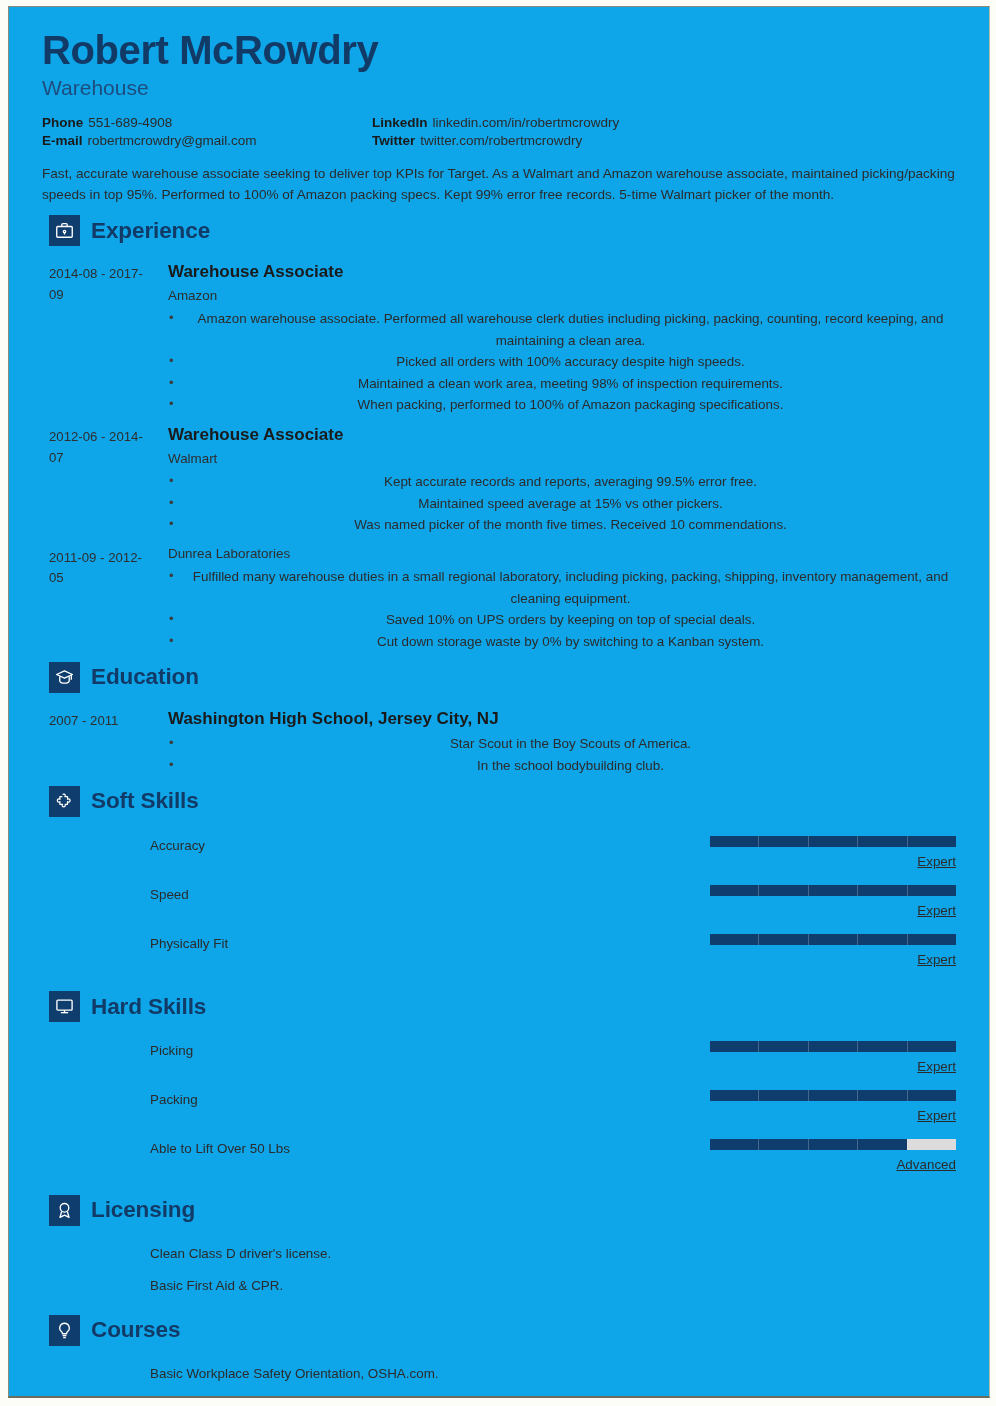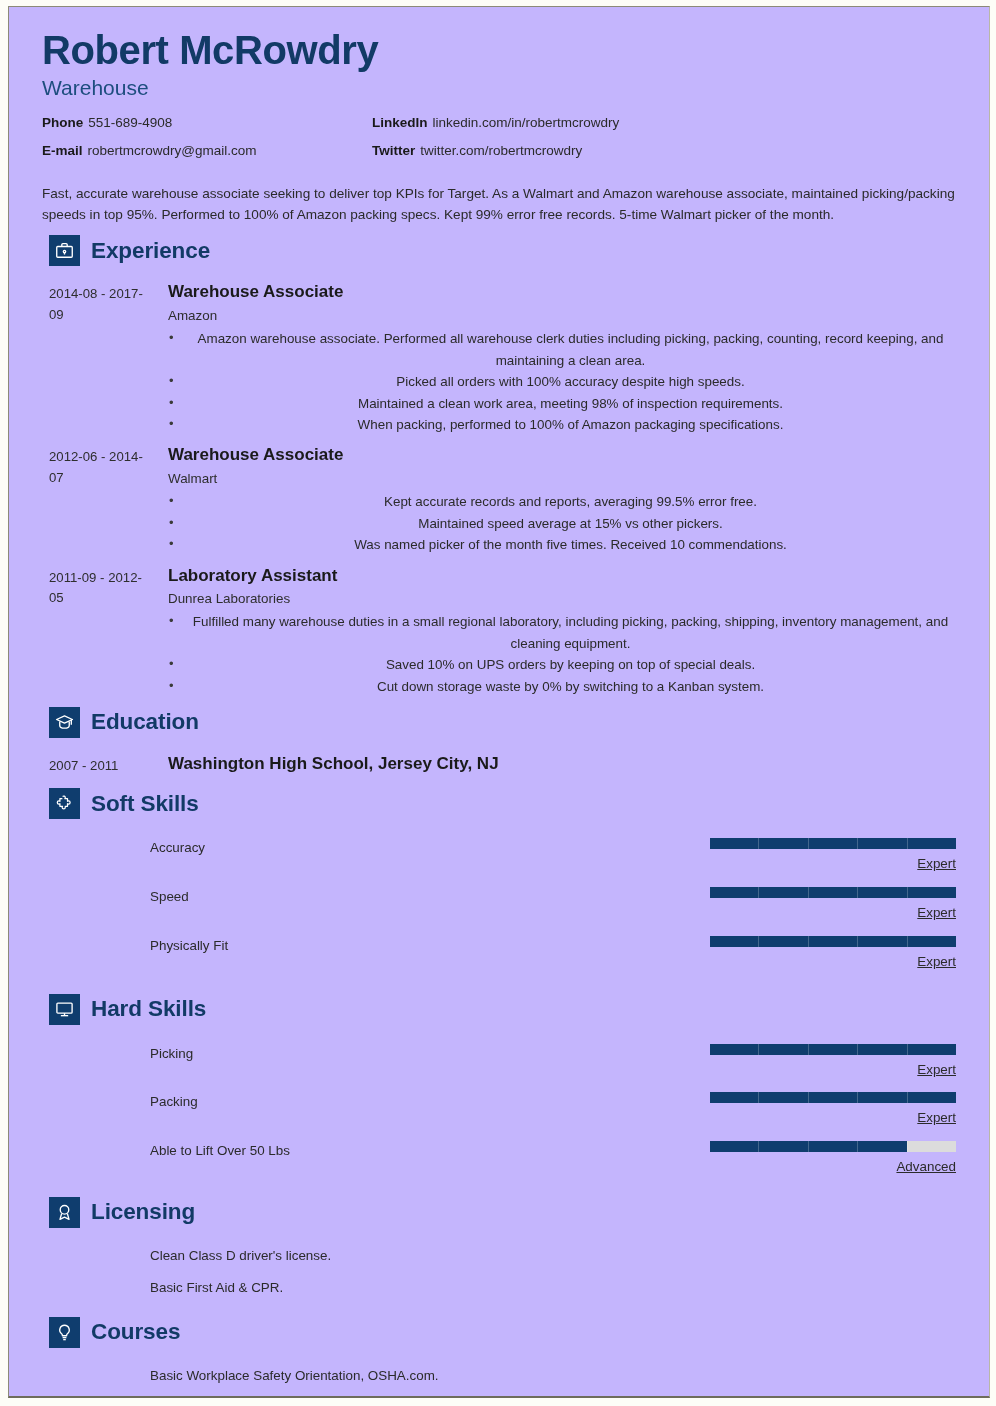--- a/index.html
+++ b/index.html
@@ -20,21 +20,21 @@
     position: absolute;
     left: 0; top: 0;
     width: 996px;
     height: 1406px;
     background: #fdfdf7;
     padding: 6px 6px 8px 8px;
   }
   .page-inner {
     width: 100%;
     height: 100%;
-    background: #c4b5fd;
+    background: #0ea5e9;
     border-left: 1px solid #8c8a78;
     border-top: 1px solid #8c8a78;
     border-right: 1px solid #b9b7a6;
     border-bottom: 2px solid #6e6c5c;
     position: relative;
     overflow: hidden;
   }
   .content {
     position: absolute;
     left: 0; top: 0;
@@ -55,22 +55,21 @@
     font-size: 21px;
     color: #1d4d7e;
     font-weight: normal;
     line-height: 1.2;
     margin: 0 0 14px 0;
   }
 
   .contact-grid {
     display: grid;
     grid-template-columns: 330px 1fr;
-    row-gap: 10px;
-    margin-bottom: 24px;
+    margin-bottom: 14px;
   }
   .contact-cell {
     font-size: 13.5px;
     color: #2b2b2b;
     line-height: 1.3;
     white-space: nowrap;
   }
   .contact-cell .lbl {
     font-weight: bold;
     color: #1a1a1a;
@@ -281,21 +280,20 @@
         <li>Kept accurate records and reports, averaging 99.5% error free.</li>
         <li>Maintained speed average at 15% vs other pickers.</li>
         <li>Was named picker of the month five times. Received 10 commendations.</li>
       </ul>
     </div>
   </div>
 
   <div class="entry">
     <div class="entry-dates">2011-09 - 2012-05</div>
     <div class="entry-body">
-      <div class="entry-role">Laboratory Assistant</div>
       <div class="entry-org">Dunrea Laboratories</div>
       <ul class="bullets">
         <li>Fulfilled many warehouse duties in a small regional laboratory, including picking, packing, shipping, inventory management, and cleaning equipment.</li>
         <li>Saved 10% on UPS orders by keeping on top of special deals.</li>
         <li>Cut down storage waste by 0% by switching to a Kanban system.</li>
       </ul>
     </div>
   </div>
 
   <div class="section-head">
@@ -306,20 +304,24 @@
         <path d="M20.6 8.8v6"></path>
       </svg>
     </span>
     <span class="sec-title">Education</span>
   </div>
 
   <div class="entry education">
     <div class="entry-dates">2007 - 2011</div>
     <div class="entry-body">
       <div class="entry-role">Washington High School, Jersey City, NJ</div>
+      <ul class="bullets">
+        <li>Star Scout in the Boy Scouts of America.</li>
+        <li>In the school bodybuilding club.</li>
+      </ul>
     </div>
   </div>
 
   <div class="section-head">
     <span class="sec-icon">
       <svg width="19" height="19" viewBox="0 0 24 24" fill="none" stroke="#ffffff" stroke-width="1.6" stroke-linejoin="round">
         <path d="M9.6 3.2a2 2 0 0 1 3.4 1.4c0 .5-.2.9-.5 1.3h3.3v3.3c.4-.3.8-.5 1.3-.5a2 2 0 0 1 0 4c-.5 0-.9-.2-1.3-.5v3.3h-3.3"></path>
         <path d="M12.5 15.5c.3.4.5.8.5 1.3a2 2 0 0 1-4 0c0-.5.2-.9.5-1.3H6.2v-3.3c-.4.3-.8.5-1.3.5a2 2 0 0 1 0-4c.5 0 .9.2 1.3.5V5.9h3.1"></path>
       </svg>
     </span>

